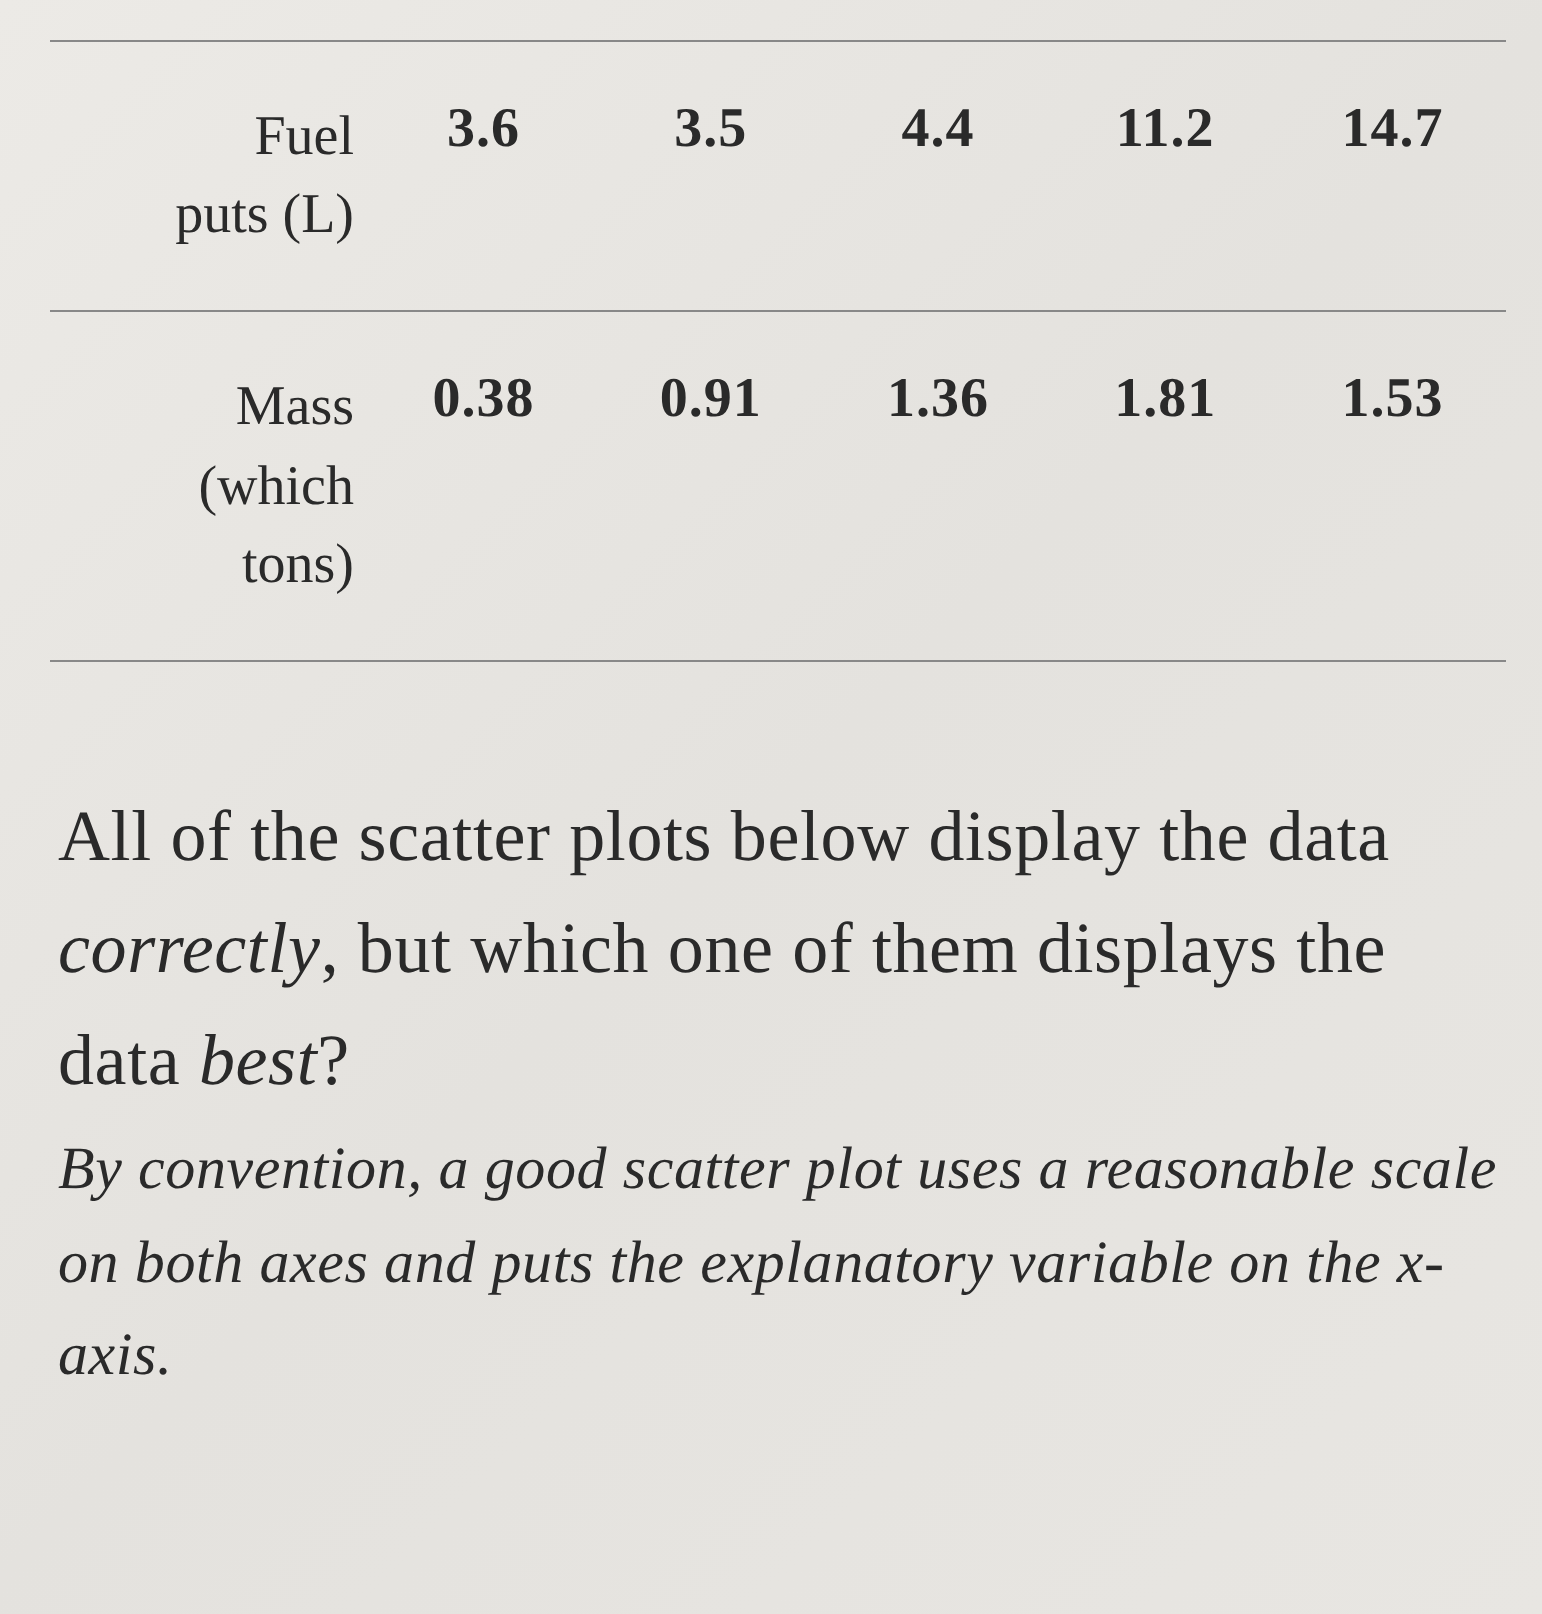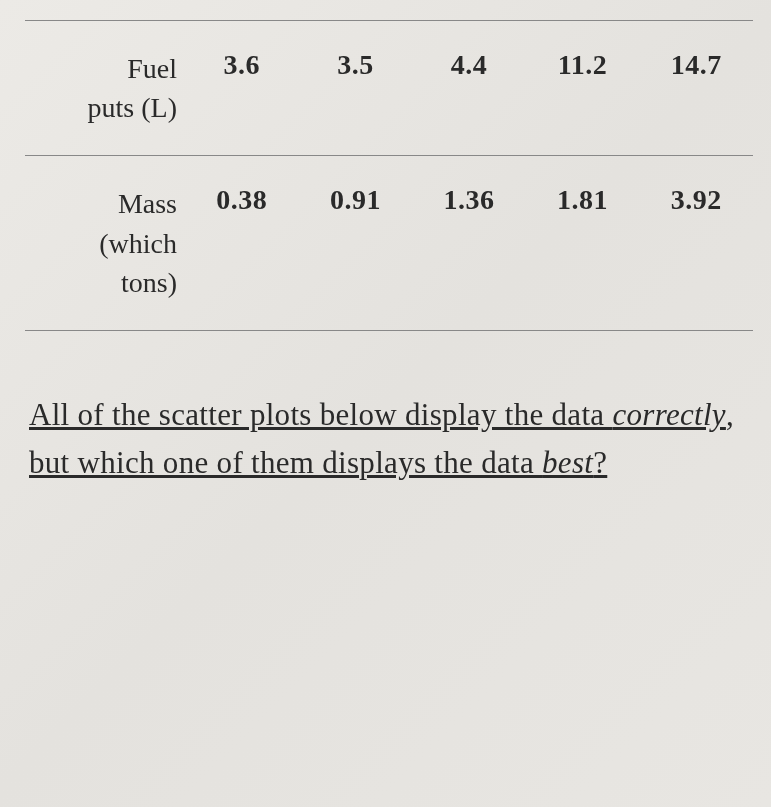--- a/index.html
+++ b/index.html
@@ -42,26 +42,25 @@
       font-weight: 400;
       line-height: 1.4;
       text-align: right;
     }
     td.value {
       text-align: center;
       font-weight: 700;
       letter-spacing: 0.5px;
     }
     .question {
-      font-size: 31px;
+      font-size: 36px;
       line-height: 1.55;
       color: #2a2a2a;
       padding: 0 4px;
       letter-spacing: 0.3px;
-      text-decoration: underline;
     }
     .question .emph {
       font-style: italic;
     }
     .hint {
       font-size: 30px;
       line-height: 1.55;
       color: #2a2a2a;
       font-style: italic;
       margin-top: 4px;
@@ -94,23 +93,26 @@
     <tr>
       <td class="label">
         <span>Mass</span><br>
         <span>(which</span><br>
         <span>tons)</span>
       </td>
       <td class="value">0.38</td>
       <td class="value">0.91</td>
       <td class="value">1.36</td>
       <td class="value">1.81</td>
-      <td class="value">3.92</td>
+      <td class="value">1.53</td>
     </tr>
   </tbody>
     </table>
 
   <p class="question">
     <span>All of the scatter plots below display the data </span><span class="emph">correctly</span><span>, but which one of them displays the data </span><span class="emph">best</span><span>?</span>
   </p>
 
+  <p class="hint">
+    <span>By convention, a good scatter plot uses a reasonable scale on both axes and puts the explanatory variable on the </span><span class="math-var">x</span><span>-axis.</span>
+  </p>
 
 </div>
 
 </body></html>

